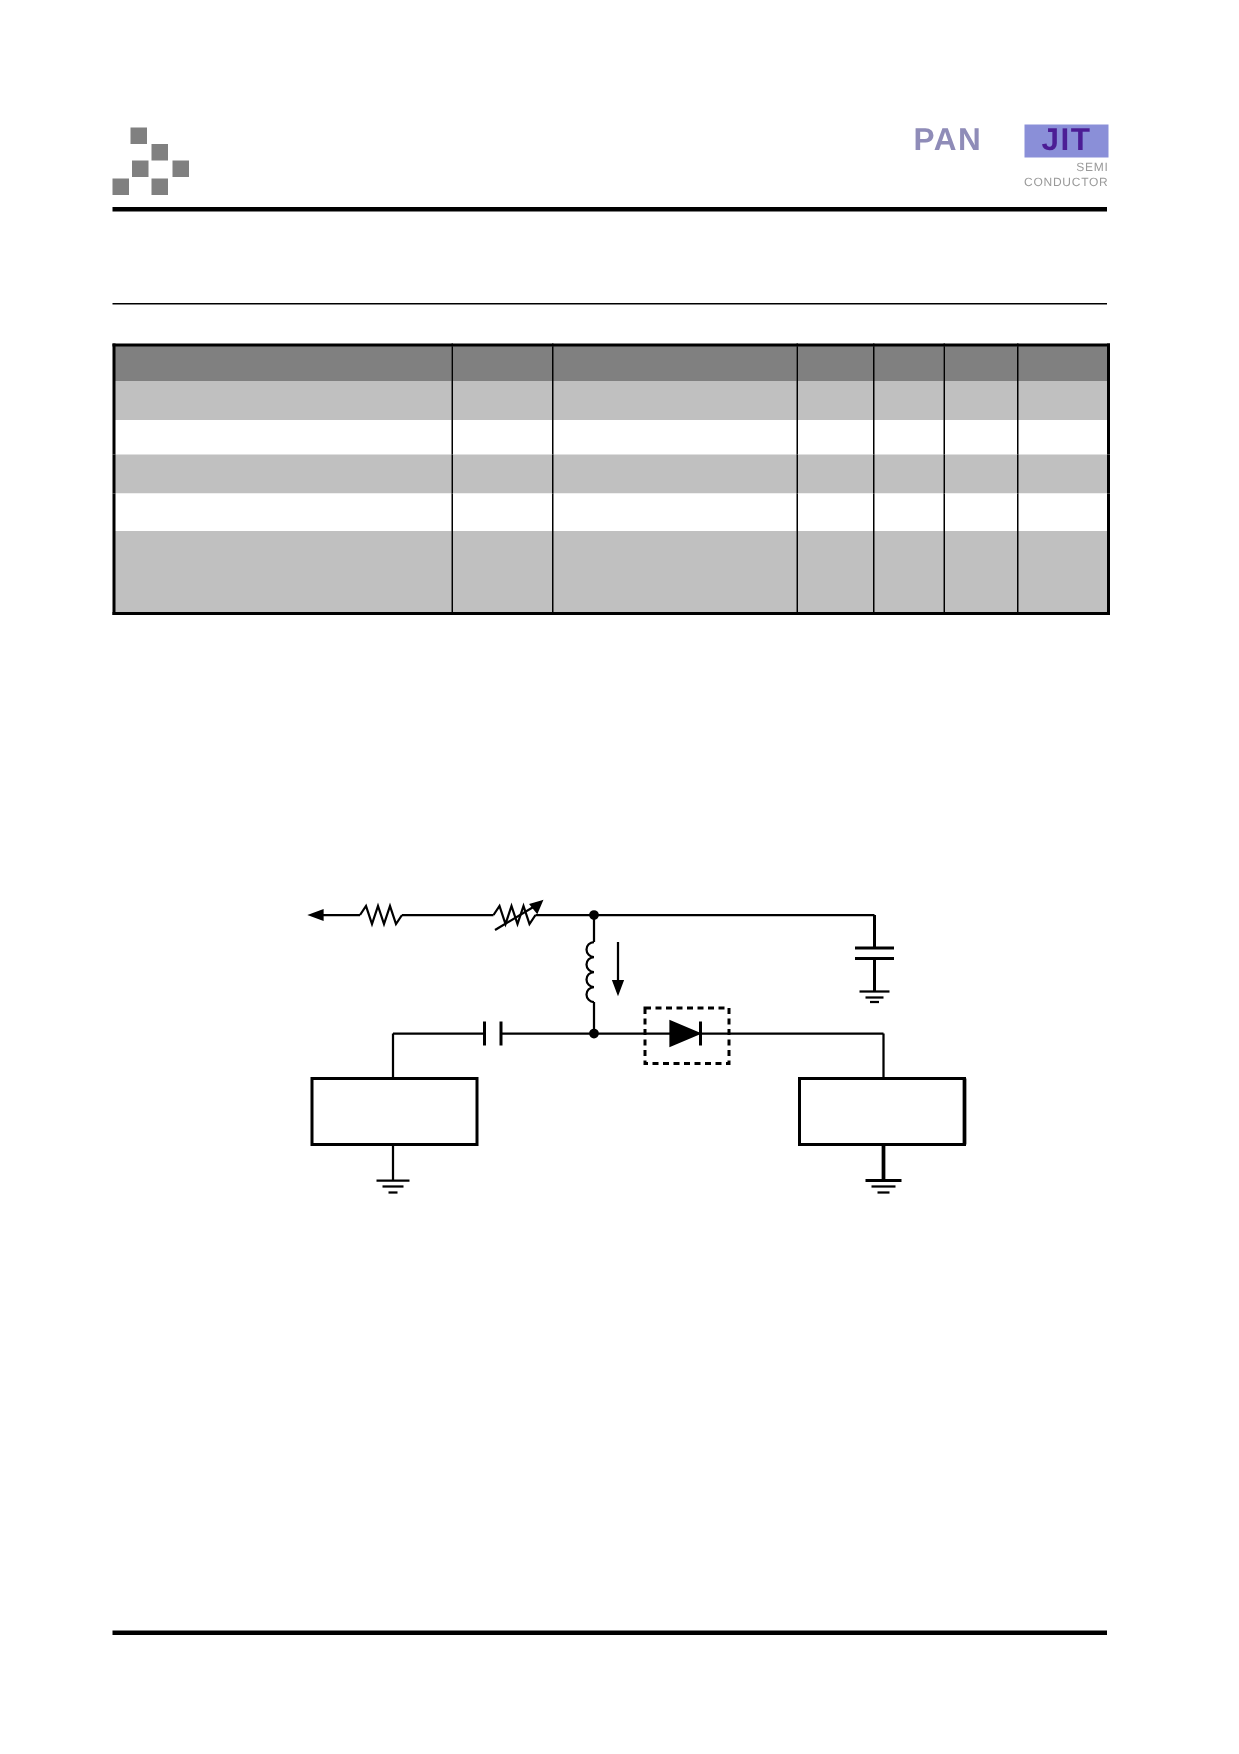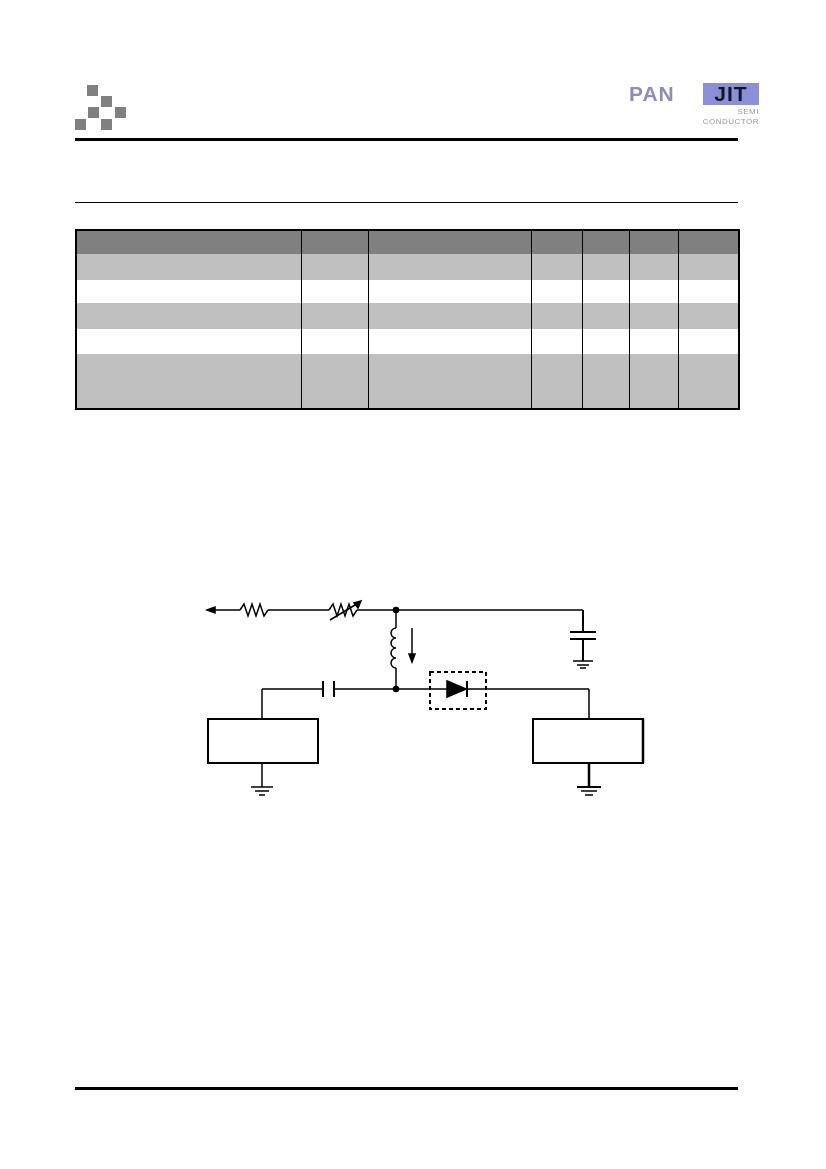--- a/index.html
+++ b/index.html
@@ -1,22 +1,22 @@
 <!DOCTYPE html>
 <html><head>
 <meta charset="utf-8">
 <style>
   html, body { margin: 0; padding: 0; background: #ffffff; }
   body { width: 826px; height: 1169px; position: relative; overflow: hidden; font-family: "Liberation Sans", sans-serif; }
   .abs { position: absolute; }
   .logo-sq { position: absolute; width: 11px; height: 11px; background: #808080; }
   .rule { position: absolute; background: #000; }
-  .panjit { position: absolute; left: 629px; top: 82px; width: 130px; height: 46px; text-decoration: underline; }
+  .panjit { position: absolute; left: 609px; top: 82px; width: 130px; height: 46px; text-decoration: underline; }
   .pan-text { position: absolute; left: 0; top: 0; font-size: 21px; font-weight: bold; color: #8f8cb8; letter-spacing: 1px; line-height: 24px; }
-  .jit-box { position: absolute; left: 74px; top: 1px; width: 56px; height: 22px; background: #8a8fd8; color: #0f172a; font-size: 21px; font-weight: bold; line-height: 22px; text-align: center; letter-spacing: 1px; }
+  .jit-box { position: absolute; left: 74px; top: 1px; width: 56px; height: 22px; background: #8a8fd8; color: #4c1d95; font-size: 21px; font-weight: bold; line-height: 22px; text-align: center; letter-spacing: 1px; }
   .semi { position: absolute; right: 0; top: 25px; font-size: 8px; color: #9a9a9a; letter-spacing: 0.5px; }
   .cond { position: absolute; right: 0; top: 35px; font-size: 8px; color: #9a9a9a; letter-spacing: 0.5px; }
   table.spec { position: absolute; left: 75px; top: 229px; width: 663px; border-collapse: collapse; border: 2px solid #000; table-layout: fixed; }
   table.spec td { border-left: 1px solid #000; padding: 0; font-size: 10px; }
   table.spec td:first-child { border-left: none; }
   tr.hdr td { background: #808080; height: 23px; }
   tr.shade td { background: #c0c0c0; }
   tr.white td { background: #ffffff; }
 </style>
 </head>

